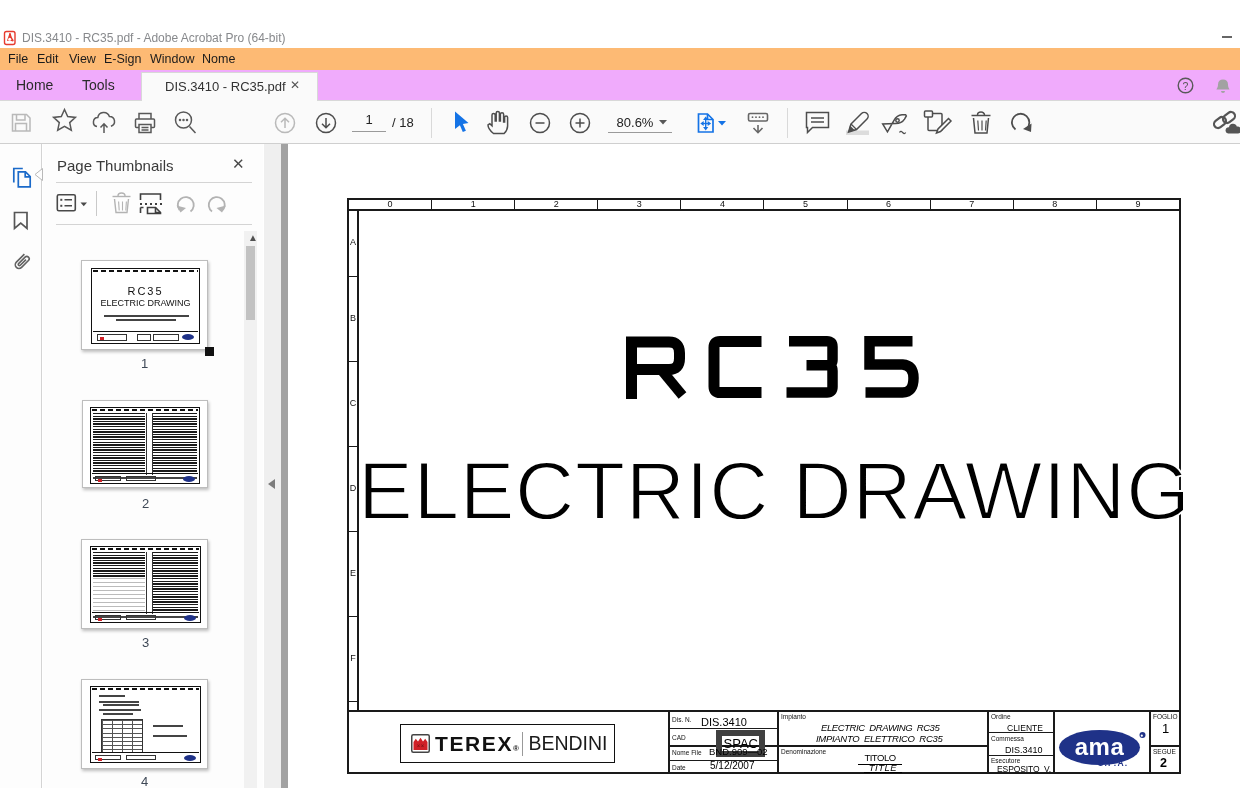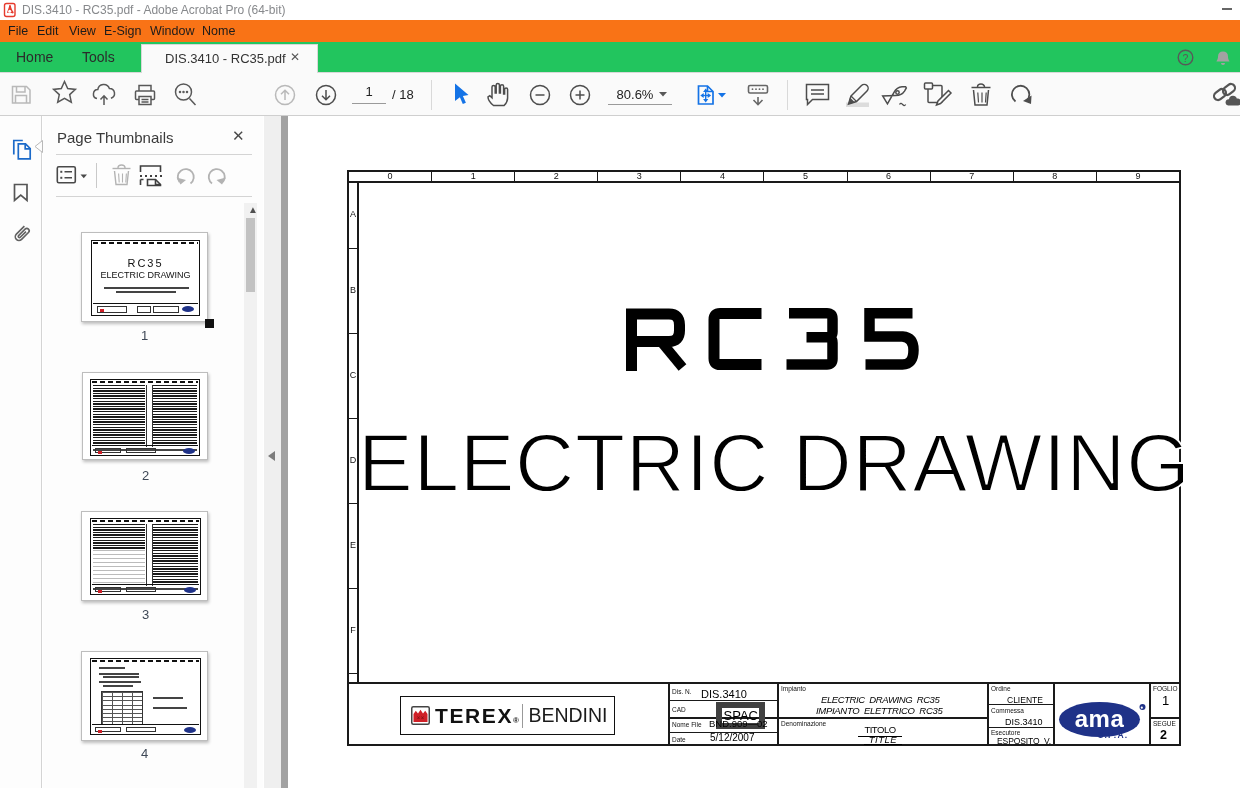--- a/index.html
+++ b/index.html
@@ -1,31 +1,31 @@
 <!DOCTYPE html>
 <html><head>
 <meta charset="utf-8">
 <style>
   * { margin:0; padding:0; box-sizing:border-box; }
   html,body { width:1240px; height:788px; overflow:hidden; background:#fff;
     font-family:"Liberation Sans", sans-serif; }
   .abs { position:absolute; }
-  #stage { position:relative; width:1240px; height:734px; }
+  #stage { position:relative; width:1240px; height:734px;margin-top:28px; }
 
   
   #titlebar { left:0; top:0; width:1240px; height:20px; background:#fff; }
   #titletxt { left:22px; top:3px; font-size:12px; color:#87898c; }
   #minbtn { left:1222px; top:8px; width:10px; height:1.5px; background:#666; }
 
   
-  #menubar { left:0; top:20px; width:1240px; height:22px; background:#f97316; }
+  #menubar { left:0; top:20px; width:1240px; height:22px; background:#fdba74; }
   .menuitem { position:absolute; top:4px; font-size:12.5px; color:#1b1b1b; }
 
   
-  #tabbar { left:0; top:42px; width:1240px; height:31px; background:#22c55e; border-bottom:1px solid #d8d8d8;text-align:right; }
+  #tabbar { left:0; top:42px; width:1240px; height:31px; background:#f0abfc; border-bottom:1px solid #d8d8d8;text-align:right; }
   .tabtxt { position:absolute; top:7px; font-size:14px; color:#2b2b2b; }
   #activetab { left:141px; top:2px; width:177px; height:29px; background:#fafafa;
      border:1px solid #d8d8d8; border-bottom:none; }
   #activetxt { left:165px; top:9px; font-size:13px; color:#333; position:absolute;}
   #tabclose { left:290px; top:8px; font-size:12px; color:#555; position:absolute;}
 
   
   #toolbar { left:0; top:73px; width:1240px; height:43px; background:#fafafa; border-bottom:1px solid #cfcfcf; }
   .tsep { position:absolute; top:7px; width:1px; height:30px; background:#d9d9d9; }
   #pgnum { left:352px; top:11px; width:34px; height:20px; border-bottom:1px solid #9a9a9a; text-align:center; font-size:13px; color:#222; }

